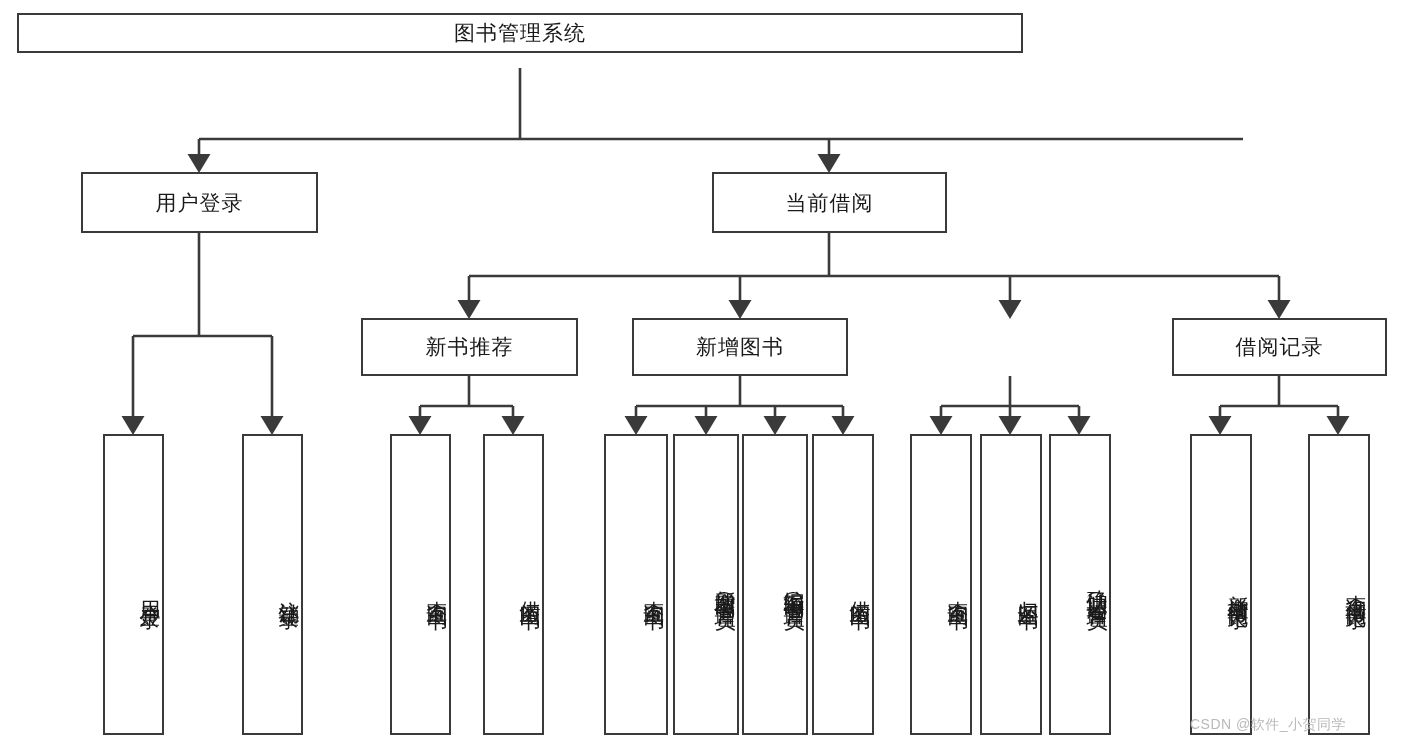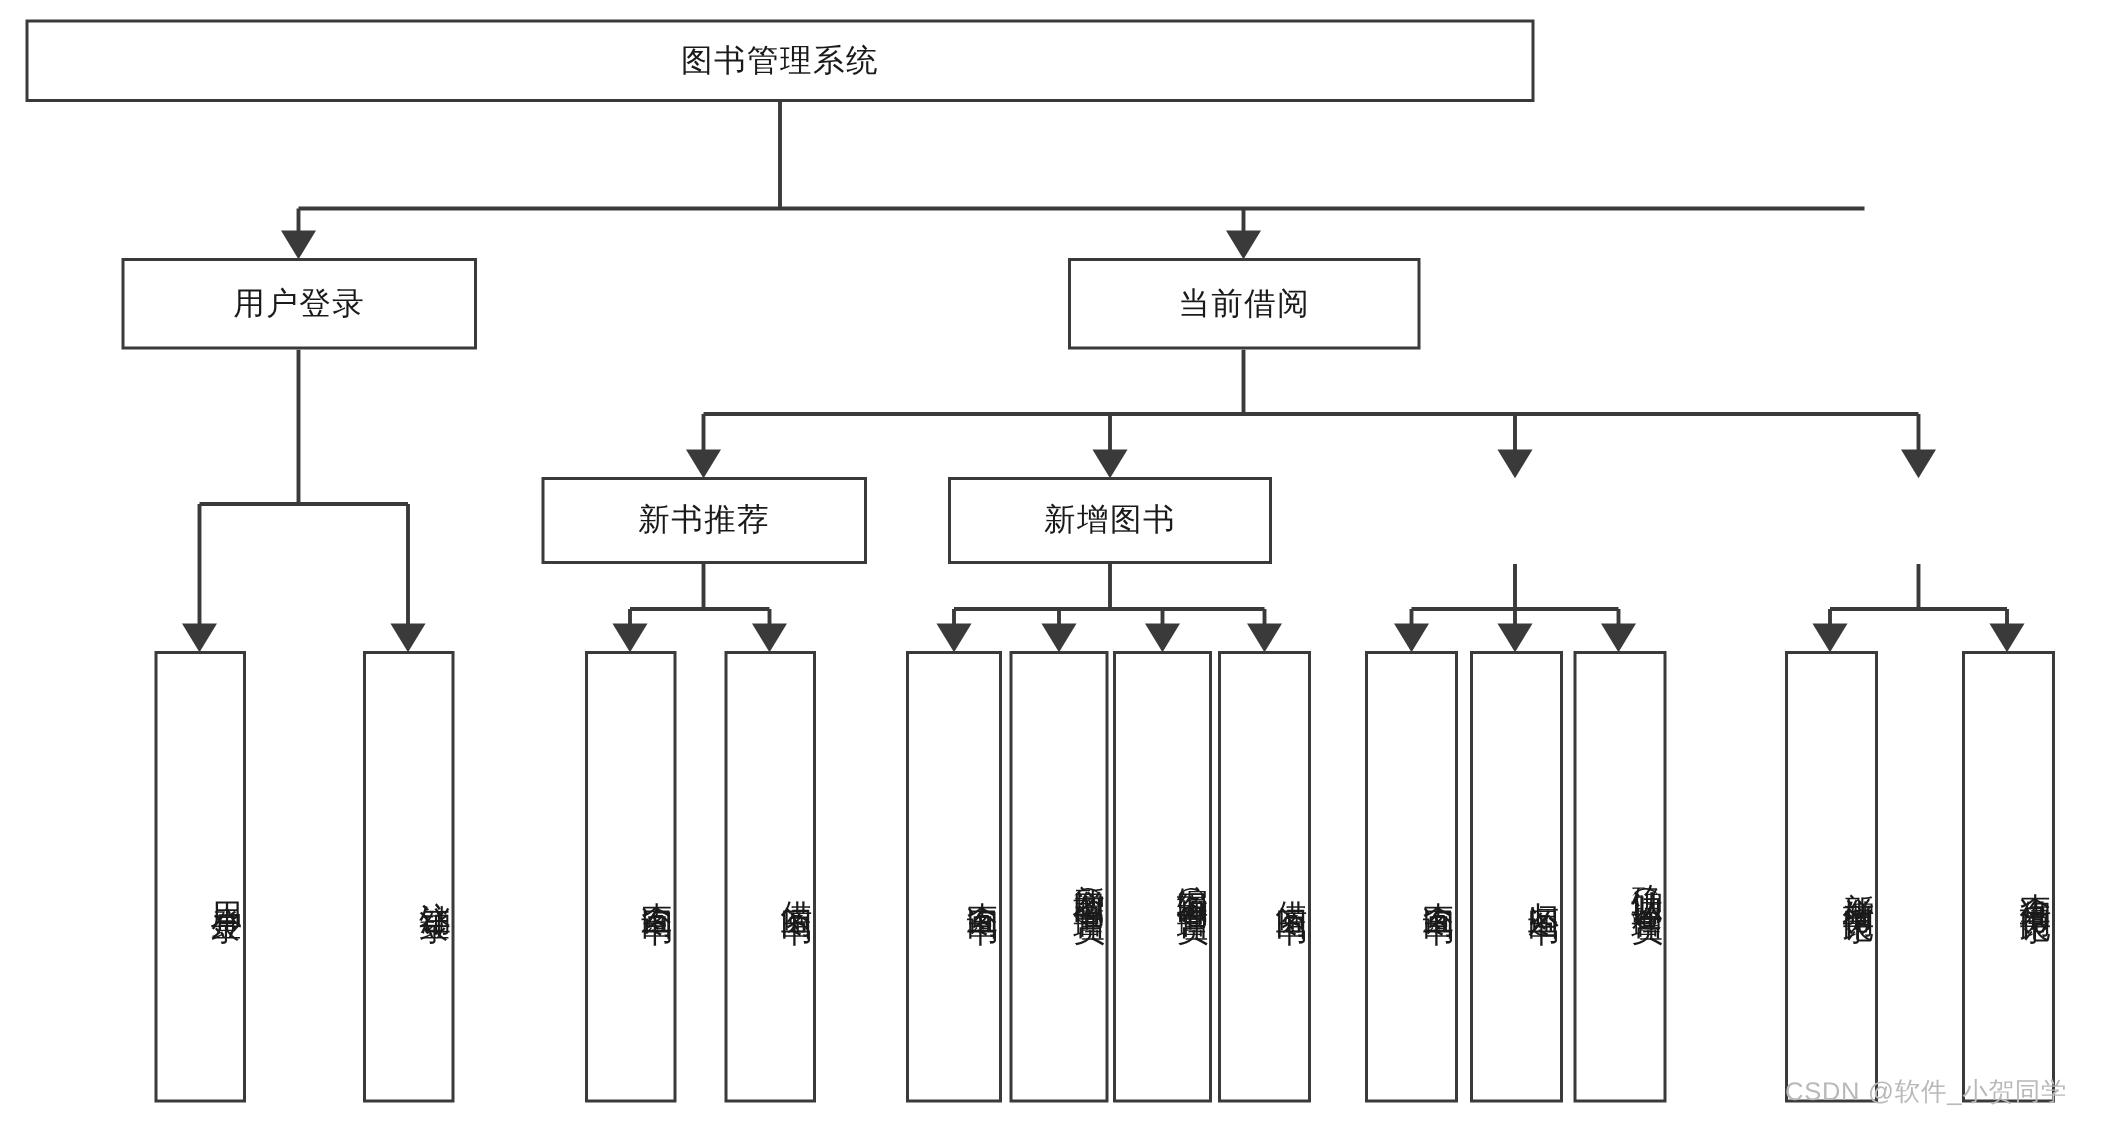--- a/index.html
+++ b/index.html
@@ -51,21 +51,21 @@
     padding-top: 10px;
   }
   .node.vert.tall-text {
     padding-top: 4px;
   }
   .node-label {
     display: block;
   }
   .watermark {
     position: absolute;
-    font-size: 17px;
+    font-size: 14px;
     color: #b9b9b9;
     letter-spacing: 0.5px;
     white-space: nowrap;
     user-select: none;
   }
 </style>
 </head>
 <body>
 
 <div id="canvas">
@@ -113,41 +113,44 @@
       <path d="M1010,406 L1010,425" marker-end="url(#arrow)"></path>
       <path d="M1079,406 L1079,425" marker-end="url(#arrow)"></path>
 
       <path d="M1279,376 L1279,406"></path>
       <path d="M1220,406 L1338,406"></path>
       <path d="M1220,406 L1220,425" marker-end="url(#arrow)"></path>
       <path d="M1338,406 L1338,425" marker-end="url(#arrow)"></path>
     </g>
   </svg>
 
-  <div class="node horiz" style="left:17px; top:13px; width:1006px; height:55px;">
+  <div class="node horiz" style="left:17px; top:13px; width:1006px; height:40px;">
     <span class="node-label">图书管理系统</span>
   </div>
 
   <div class="node horiz" style="left:81px; top:172px; width:237px; height:61px;">
     <span class="node-label">用户登录</span>
   </div>
 
   <div class="node horiz" style="left:712px; top:172px; width:235px; height:61px;">
     <span class="node-label">当前借阅</span>
   </div>
 
   <div class="node horiz" style="left:361px; top:318px; width:217px; height:58px;">
     <span class="node-label">新书推荐</span>
   </div>
 
   <div class="node horiz" style="left:632px; top:318px; width:216px; height:58px;">
     <span class="node-label">新增图书</span>
   </div>
 
 
+  <div class="node horiz" style="left:1172px; top:318px; width:215px; height:58px;">
+    <span class="node-label">借阅记录</span>
+  </div>
 
   <div class="node vert" style="left:103px; top:434px; width:61px; height:301px;">
     <span class="node-label">用户登录</span>
   </div>
 
   <div class="node vert" style="left:242px; top:434px; width:61px; height:301px;">
     <span class="node-label">注销登录</span>
   </div>
 
   <div class="node vert" style="left:390px; top:434px; width:61px; height:301px;">

